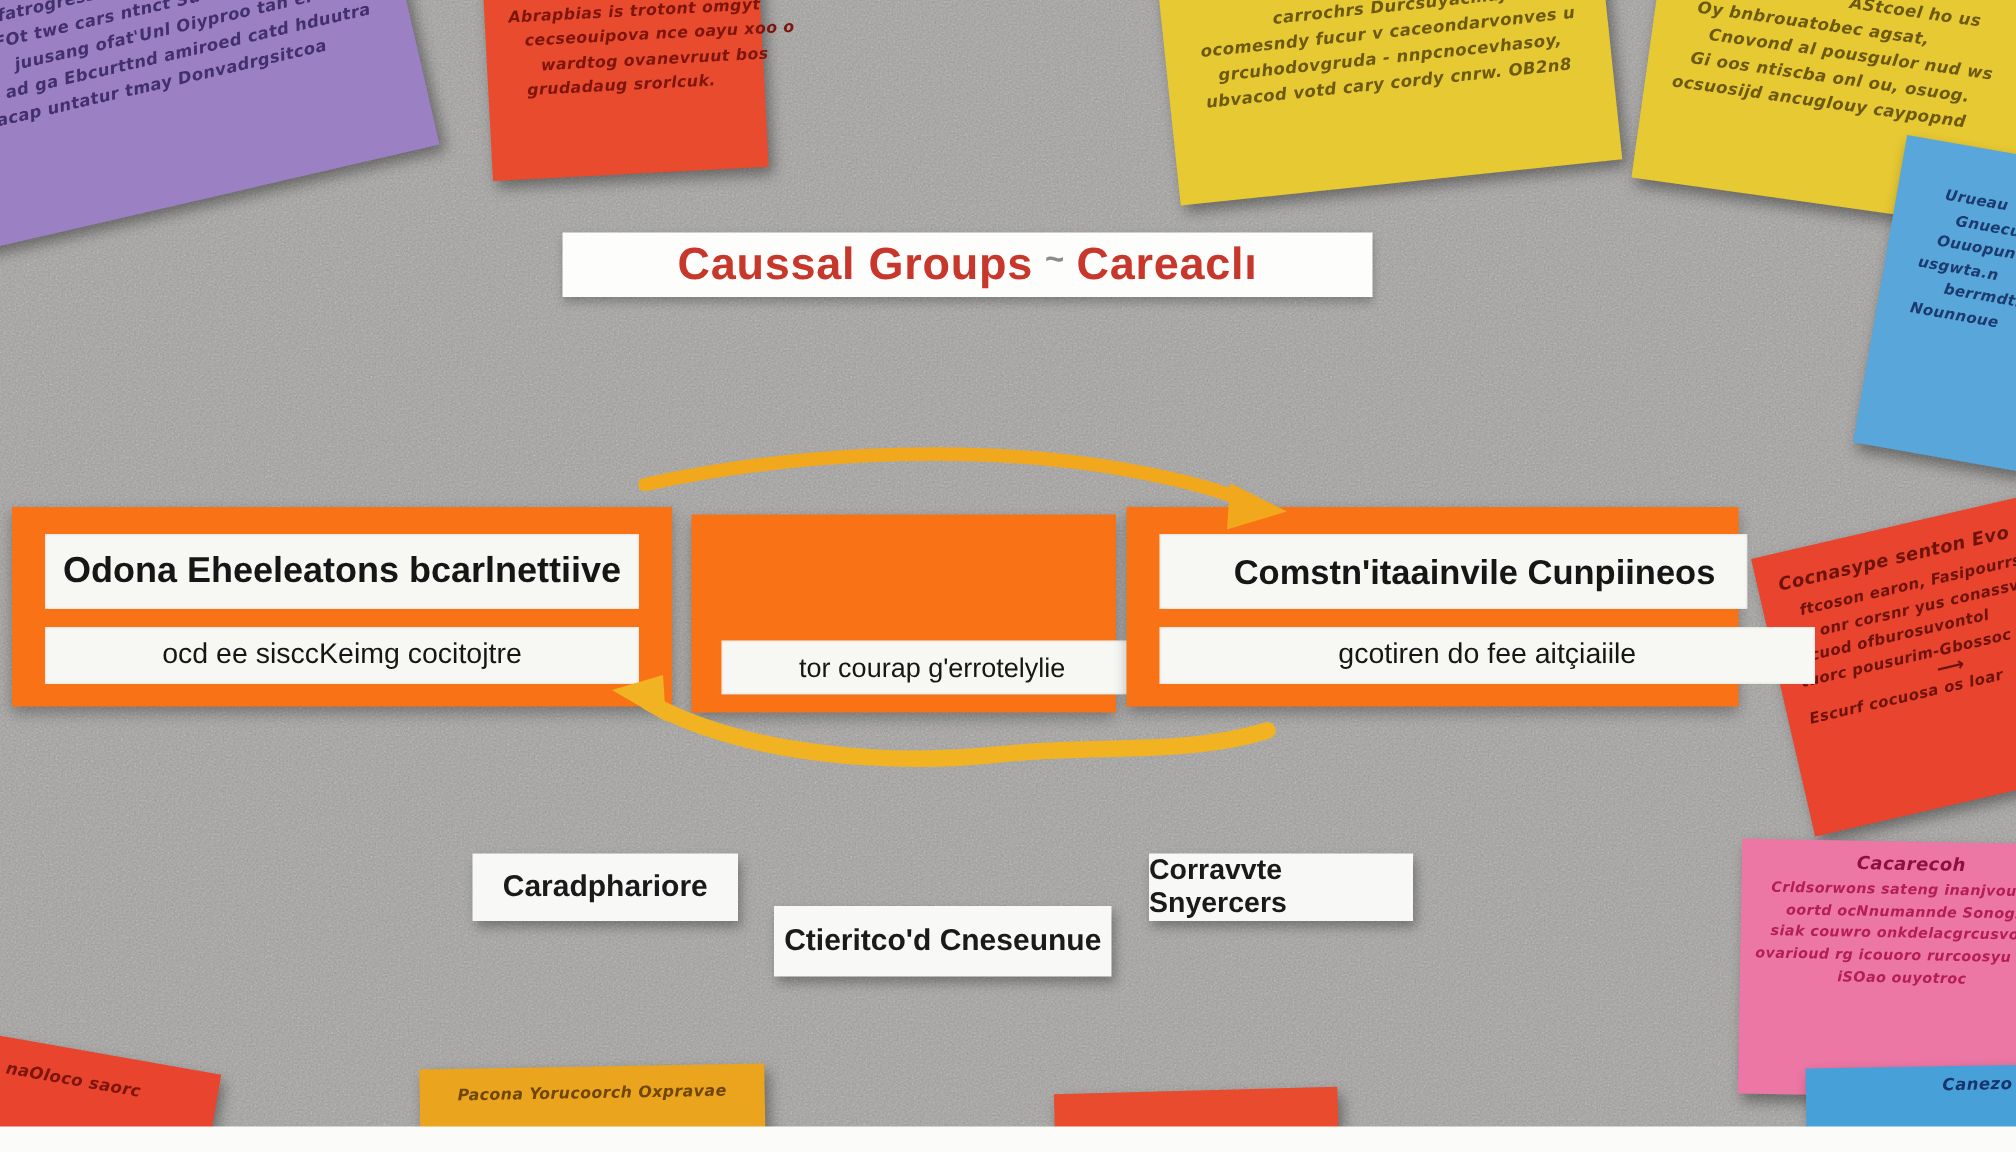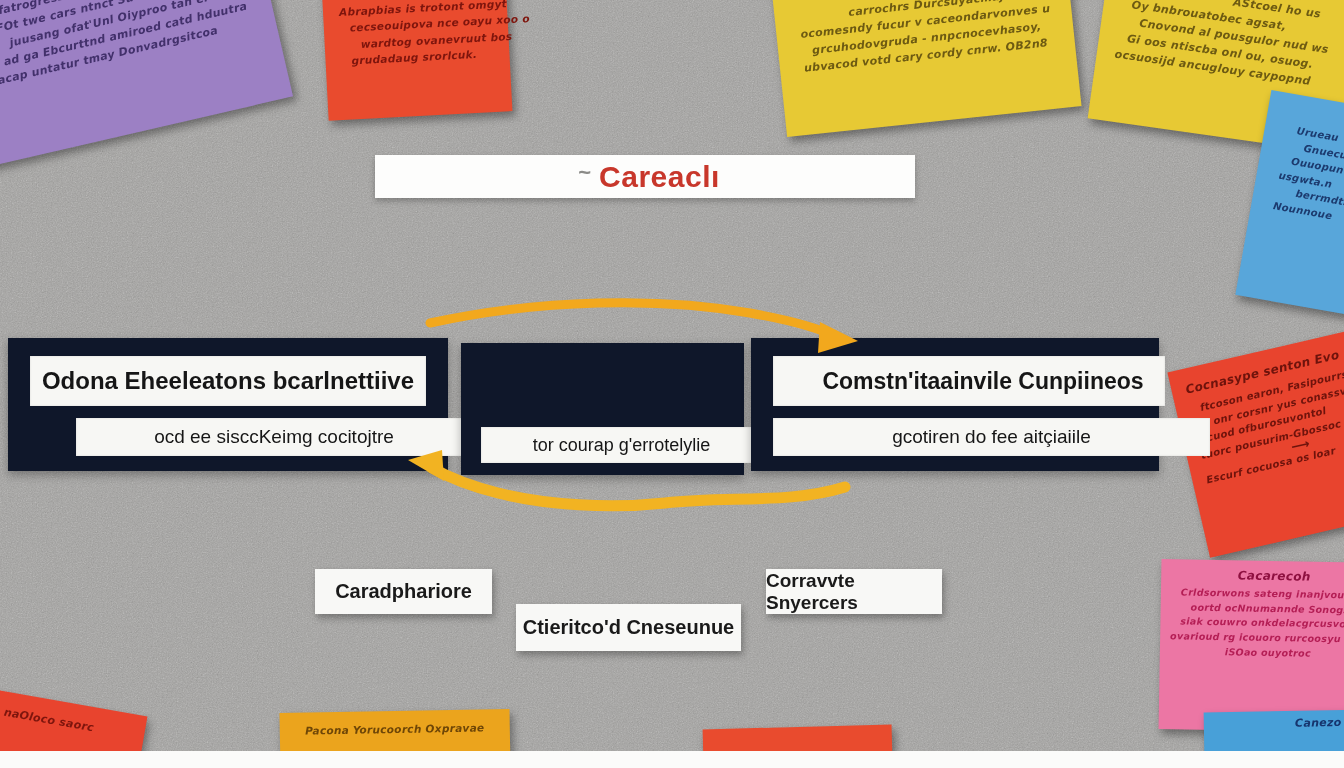--- a/index.html
+++ b/index.html
@@ -50,30 +50,30 @@
   
   .title-banner{
     position:absolute;left:375px;top:155px;width:540px;height:43px;background:#fdfdfc;
     z-index:10;display:flex;align-items:center;justify-content:center;
     box-shadow:0 3px 6px rgba(0,0,0,.25);
   }
   .title-banner .t{font-size:30px;font-weight:bold;color:#c8372b;letter-spacing:.5px;}
   .title-banner .sep{font-size:22px;font-weight:bold;color:#8b8b88;margin:0 8px 8px 8px;}
 
   
-  .fbox{position:absolute;z-index:10;background:#0f172a;box-shadow:0 4px 9px rgba(0,0,0,.3);}
+  .fbox{position:absolute;z-index:10;background:#f97316;box-shadow:0 4px 9px rgba(0,0,0,.3);}
   .fbox .strip{
     position:absolute;background:#f7f7f4;display:flex;flex-direction:column;
     align-items:center;justify-content:center;color:#161616;text-align:center;
     box-shadow:inset 0 0 2px rgba(0,0,0,.15);
   }
   .strip.s-title{font-weight:bold;}
   .box1{left:8px;top:338px;width:440px;height:133px;}
   .box1 .s-title{left:22px;top:18px;width:396px;height:50px;font-size:24px;}
-  .box1 .s-sub{left:22px;top:80px;width:396px;height:38px;font-size:19px;margin-left:46px;}
+  .box1 .s-sub{left:22px;top:80px;width:396px;height:38px;font-size:19px;}
   .box2{left:461px;top:343px;width:283px;height:132px;}
   .box2 .s-title{left:20px;top:12px;width:243px;height:62px;font-size:21px;line-height:1.15;}
   .box2 .s-sub{left:20px;top:84px;width:281px;height:36px;font-size:18px;}
   .box3{left:751px;top:338px;width:408px;height:133px;}
   .box3 .s-title{left:22px;top:18px;width:364px;height:50px;font-size:23px;padding-left:28px;}
   .box3 .s-sub{left:22px;top:80px;width:437px;height:38px;font-size:19px;}
 
   
   .blabel{
     position:absolute;z-index:10;background:#f8f8f6;display:flex;align-items:center;
@@ -169,20 +169,21 @@
     <div class="ln">Pacona Yorucoorch Oxpravae</div>
   </div>
 
   <div class="note note-redstrip"></div>
 
   <div class="note note-bluestrip">
     <span>Canezo u</span>
   </div>
 
   <div class="title-banner">
+    <span class="t">Caussal Groups</span>
     <span class="sep">~</span>
     <span class="t">Careaclı</span>
   </div>
 
   <div class="fbox box1">
     <div class="strip s-title">
       <span>Odona Eheeleatons bcarlnettiive</span>
     </div>
     <div class="strip s-sub">
       <span>ocd ee sisccKeimg cocitojtre</span>

